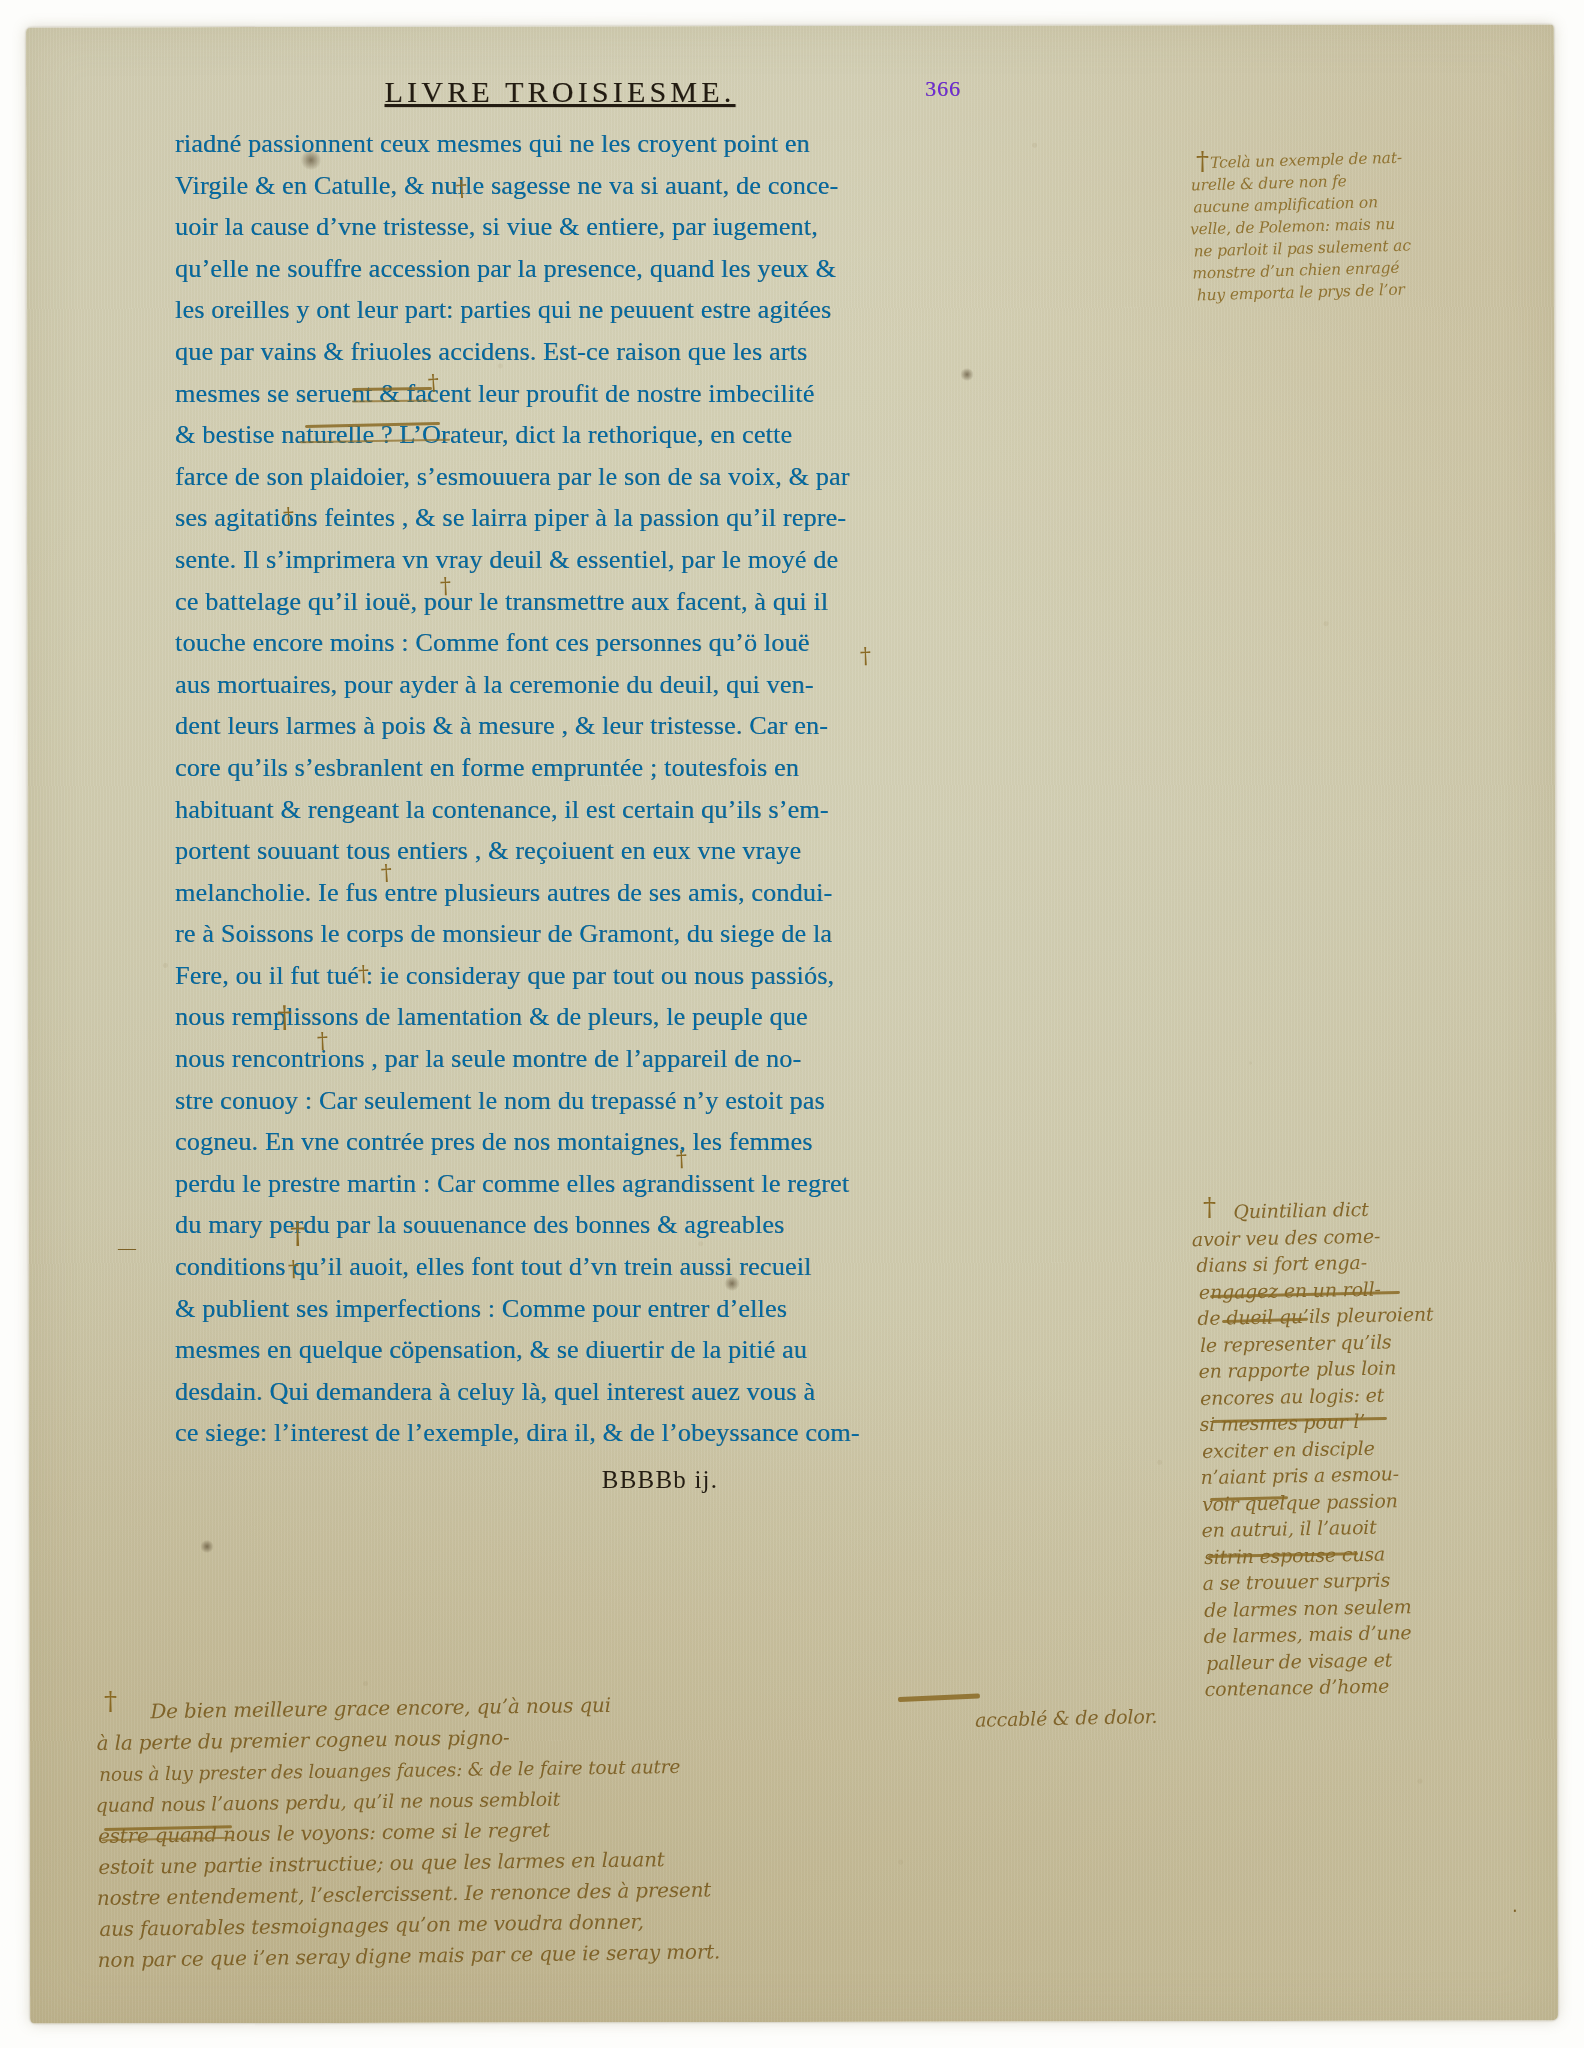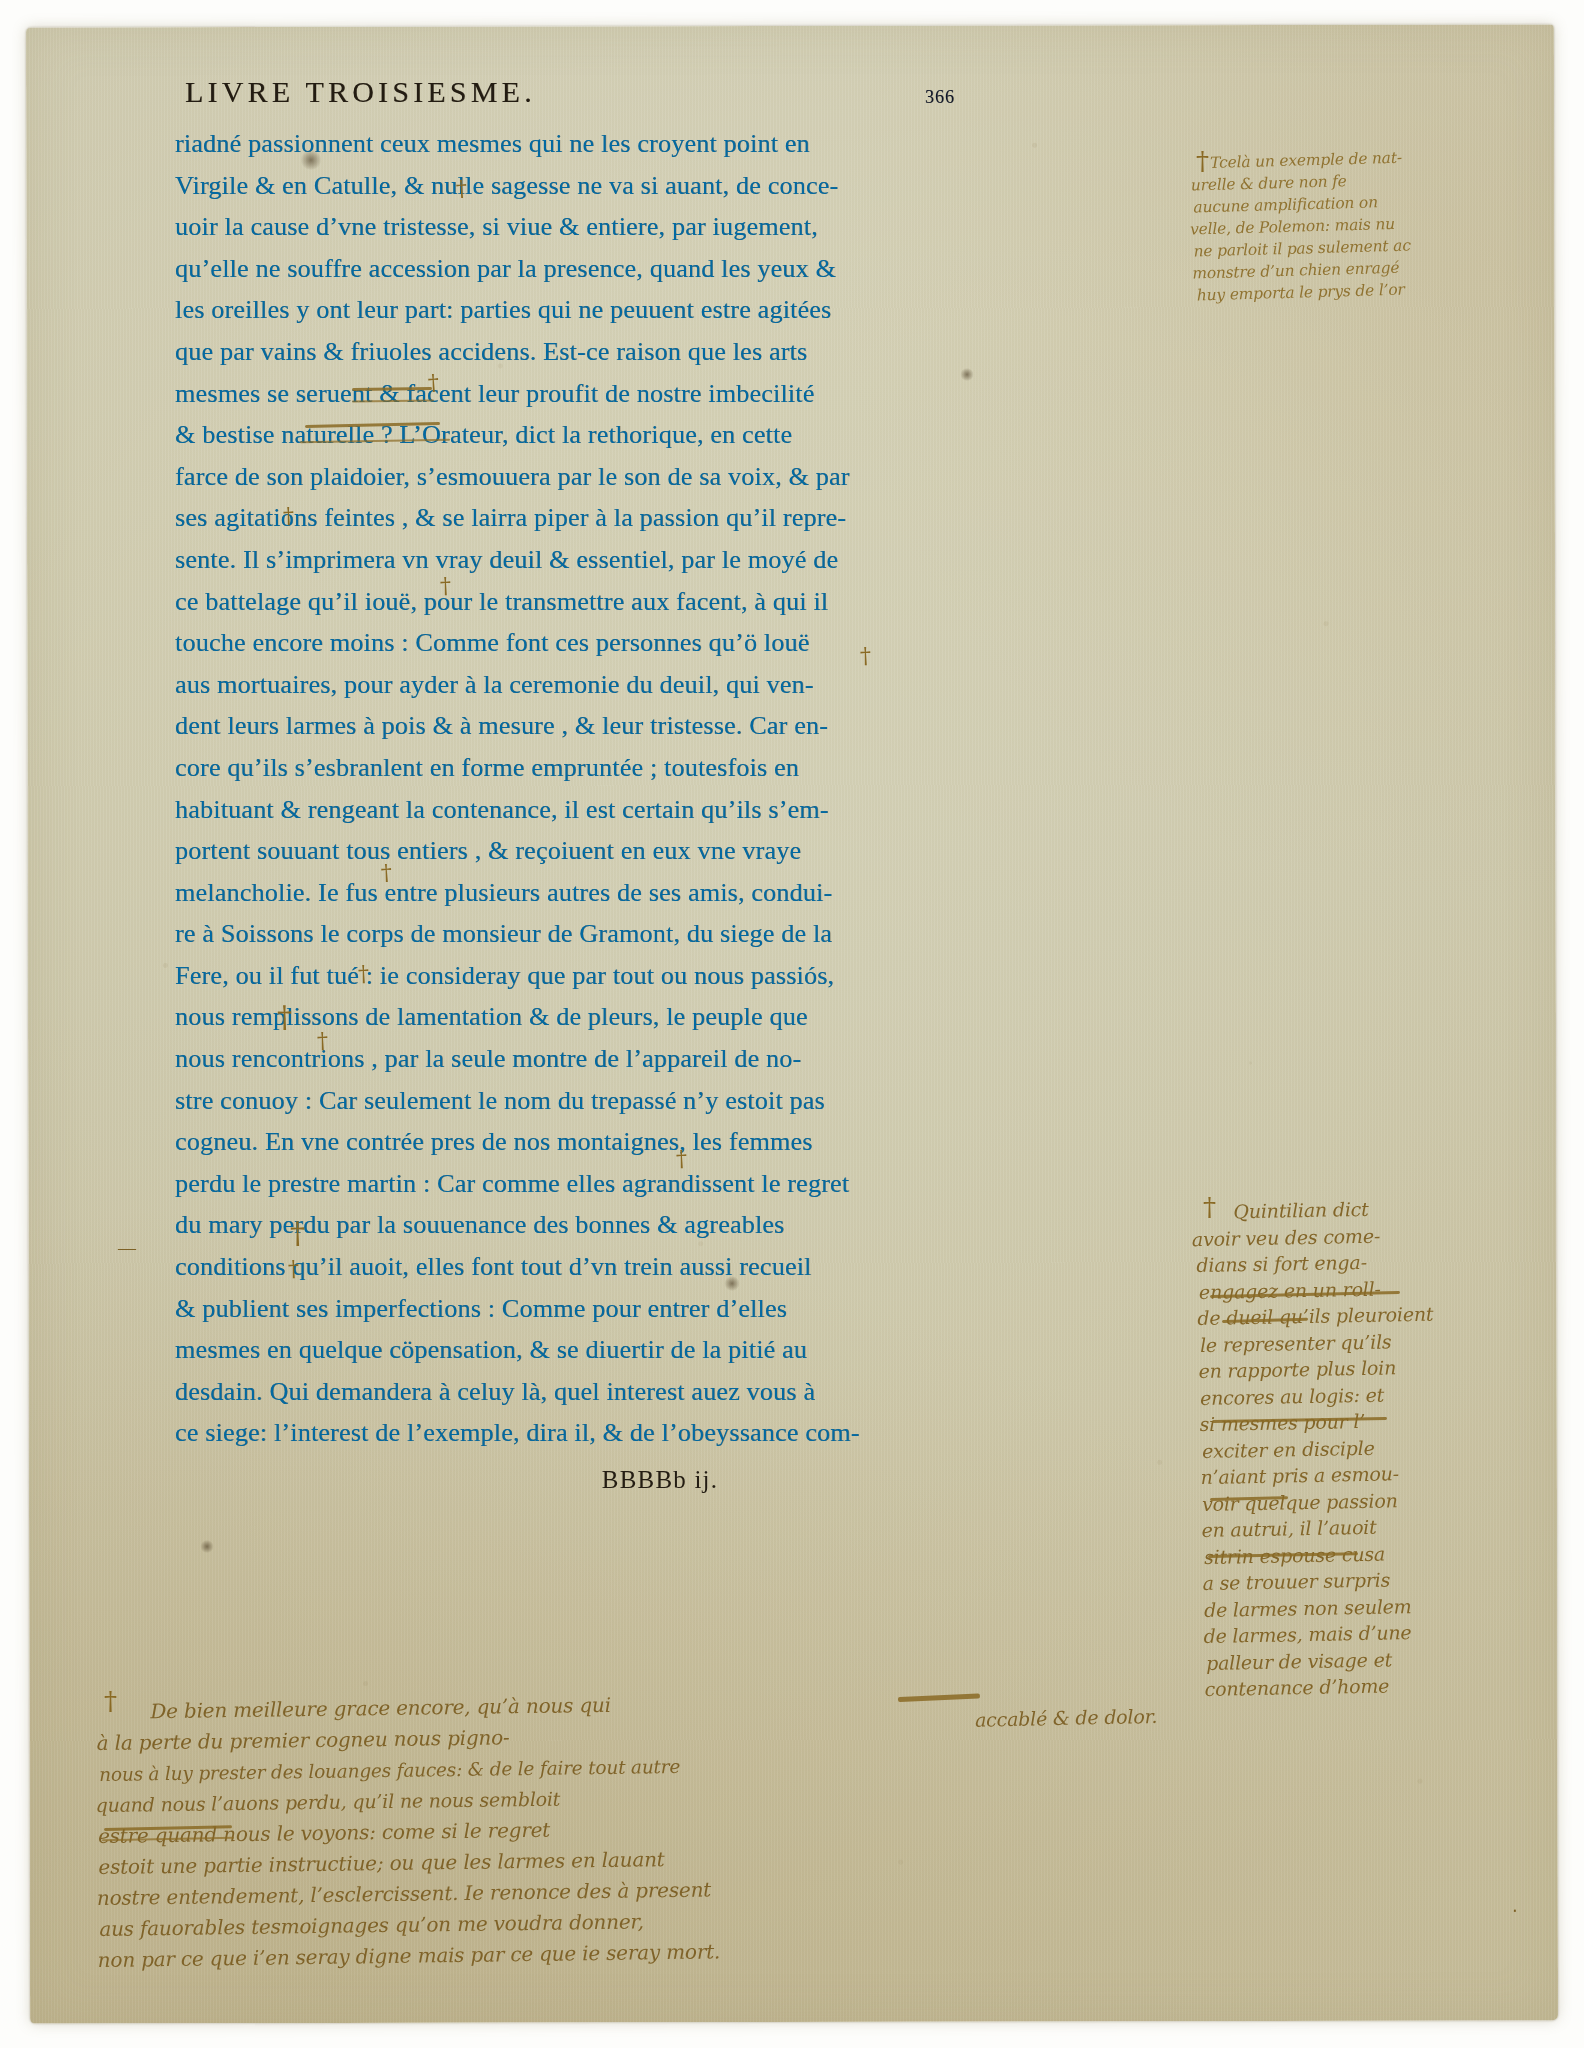--- a/index.html
+++ b/index.html
@@ -79,31 +79,32 @@
     left: 175px;
     top: 75px;
     width: 760px;
     z-index: 4;
   }
   .running-head {
     font-family: "Liberation Serif", serif;
     font-size: 30px;
     letter-spacing: 4.2px;
     color: #231c12;
-    text-align: left;
+    text-align: center;
     margin: 0 0 14px 10px;
     font-weight: 400;
     text-shadow: 0.4px 0.3px 0 rgba(40,30,16,0.45);
+    text-decoration: underline;
   }
   .folio {
     position: absolute;
     left: 925px;
-    top: 87px;
-    font-size: 18px;
-    color: #0f172a;
+    top: 76px;
+    font-size: 22px;
+    color: #6d28d9;
     letter-spacing: 1px;
     z-index: 5;
     text-shadow: 0.4px 0.3px 0 rgba(40,30,16,0.4);
   }
   .body-line {
     font-size: 26.2px;
     line-height: 41.6px;
     color: #0369a1;
     white-space: nowrap;
     letter-spacing: 0.15px;

